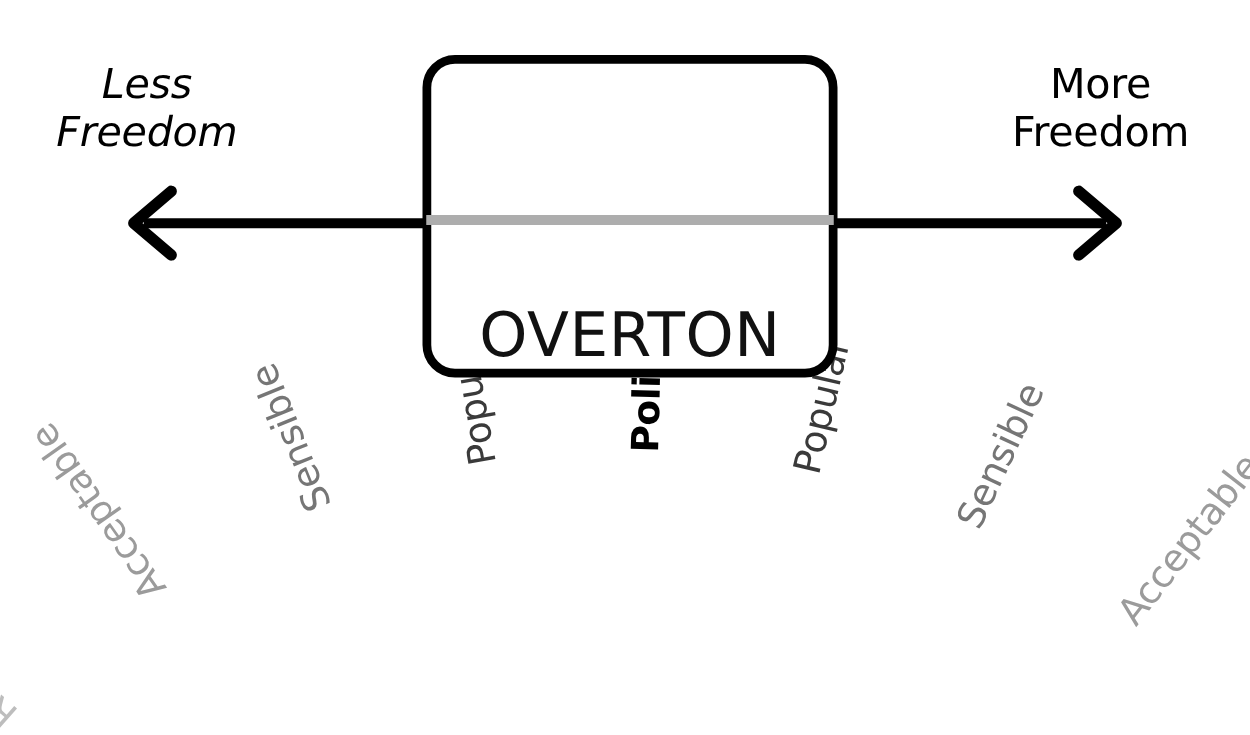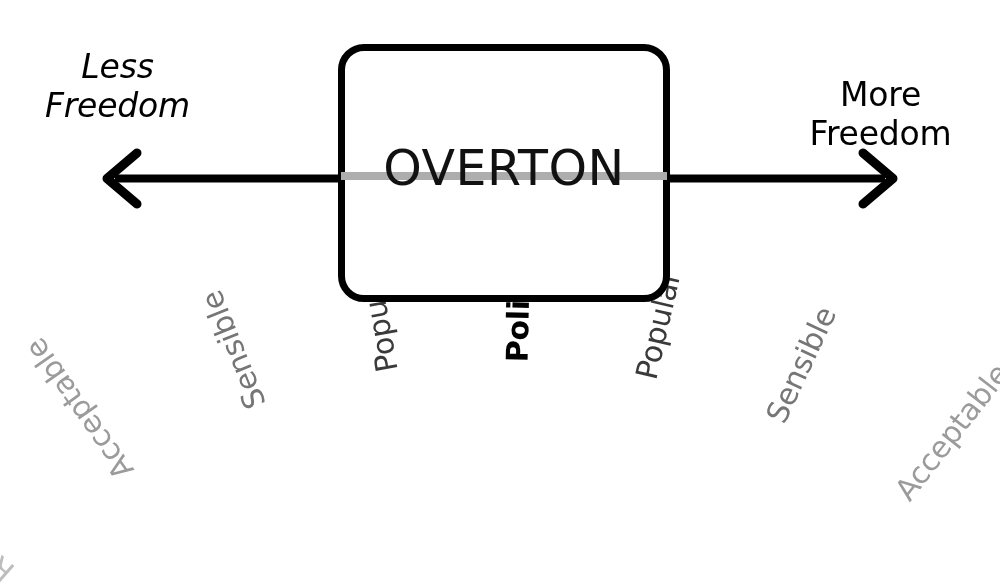--- a/index.html
+++ b/index.html
@@ -24,21 +24,21 @@
     position: absolute;
     text-align: center;
     font-family: "DejaVu Sans", sans-serif;
     font-size: 33px;
     line-height: 1.18;
     color: #000000;
     white-space: pre-line;
     letter-spacing: -0.2px;
   }
   #label-less  { left: 10px;  top: 48px;  width: 215px; font-style: italic; }
-  #label-more  { right: 12px; top: 48px;  width: 215px; margin-top: 28px; }
+  #label-more  { right: 12px; top: 48px;  width: 215px; }
 
   
   #axis-svg {
     position: absolute;
     left: 0;
     top: 0;
     width: 1000px;
     height: 588px;
     pointer-events: none;
   }
@@ -58,21 +58,21 @@
   }
   #overton-text {
     position: absolute;
     left: 338px;
     top: 44px;
     width: 332px;
     height: 258px;
     display: flex;
     flex-direction: column;
     align-items: center;
-    justify-content: center;
+    justify-content: flex-end;
     z-index: 5;
     pointer-events: none;
   }
   .overton-line {
     font-family: "DejaVu Sans", sans-serif;
     font-size: 49px;
     line-height: 1.02;
     color: #111111;
     letter-spacing: 0.5px;
     white-space: nowrap;

